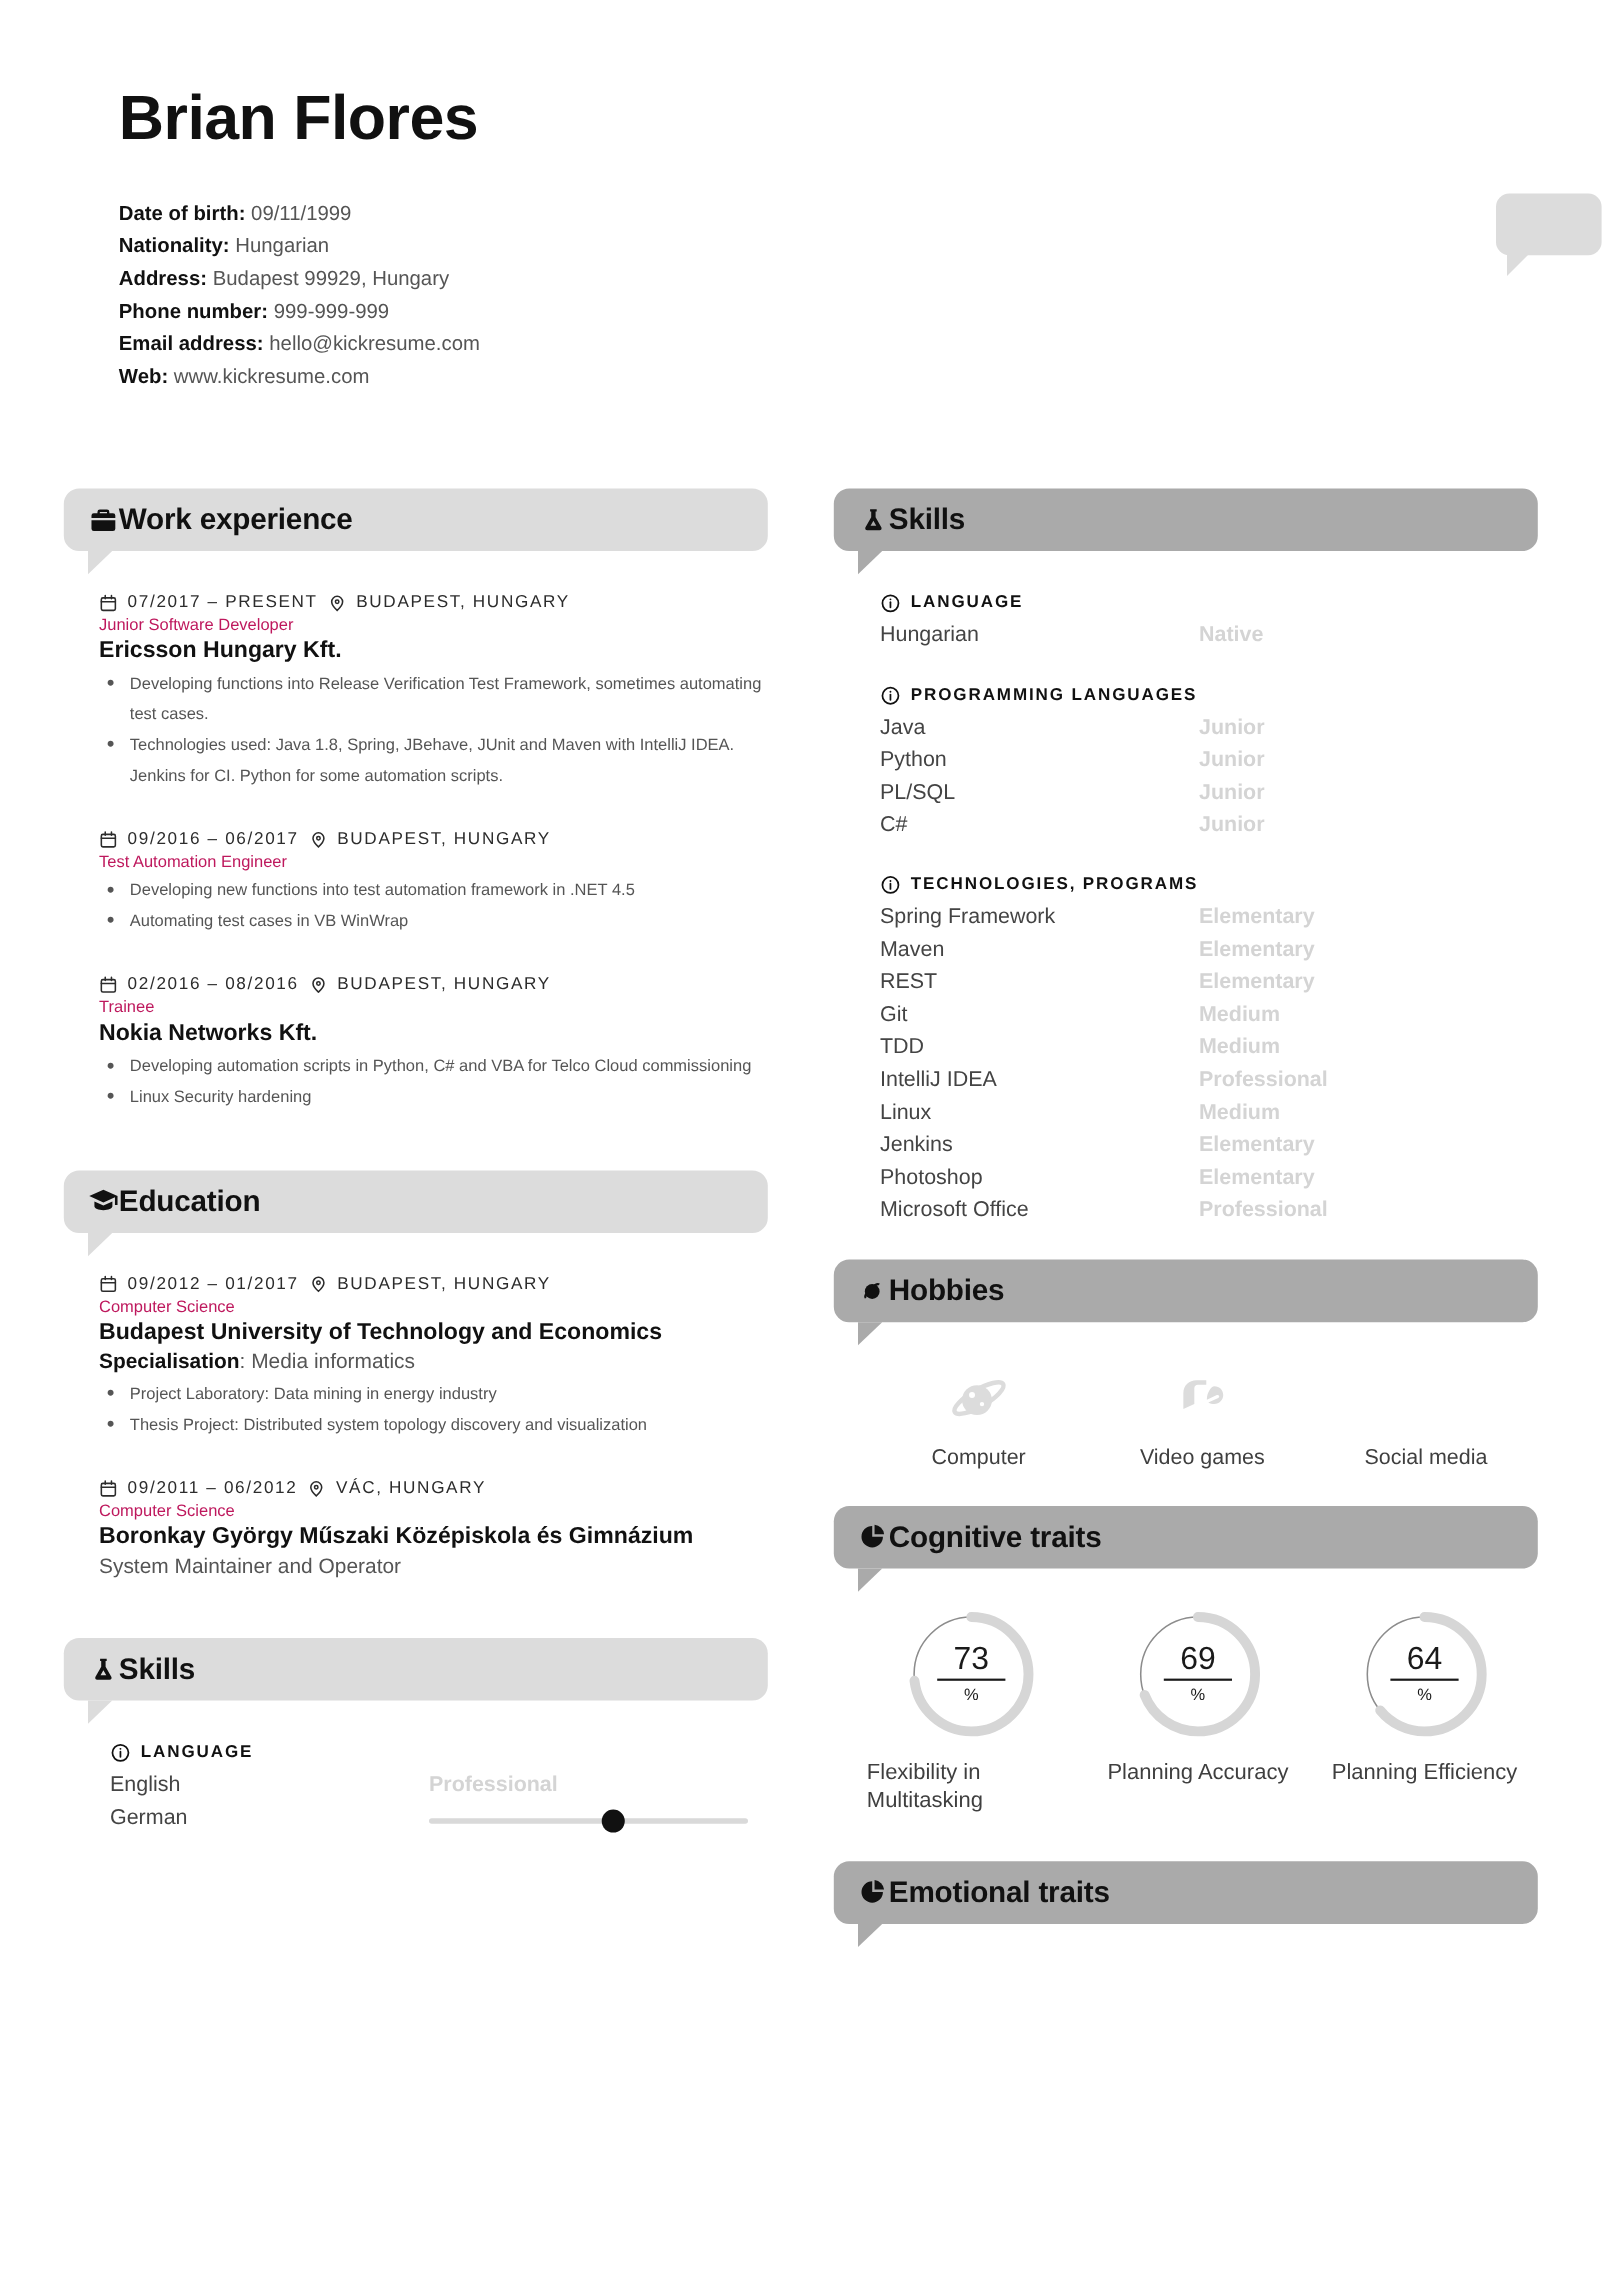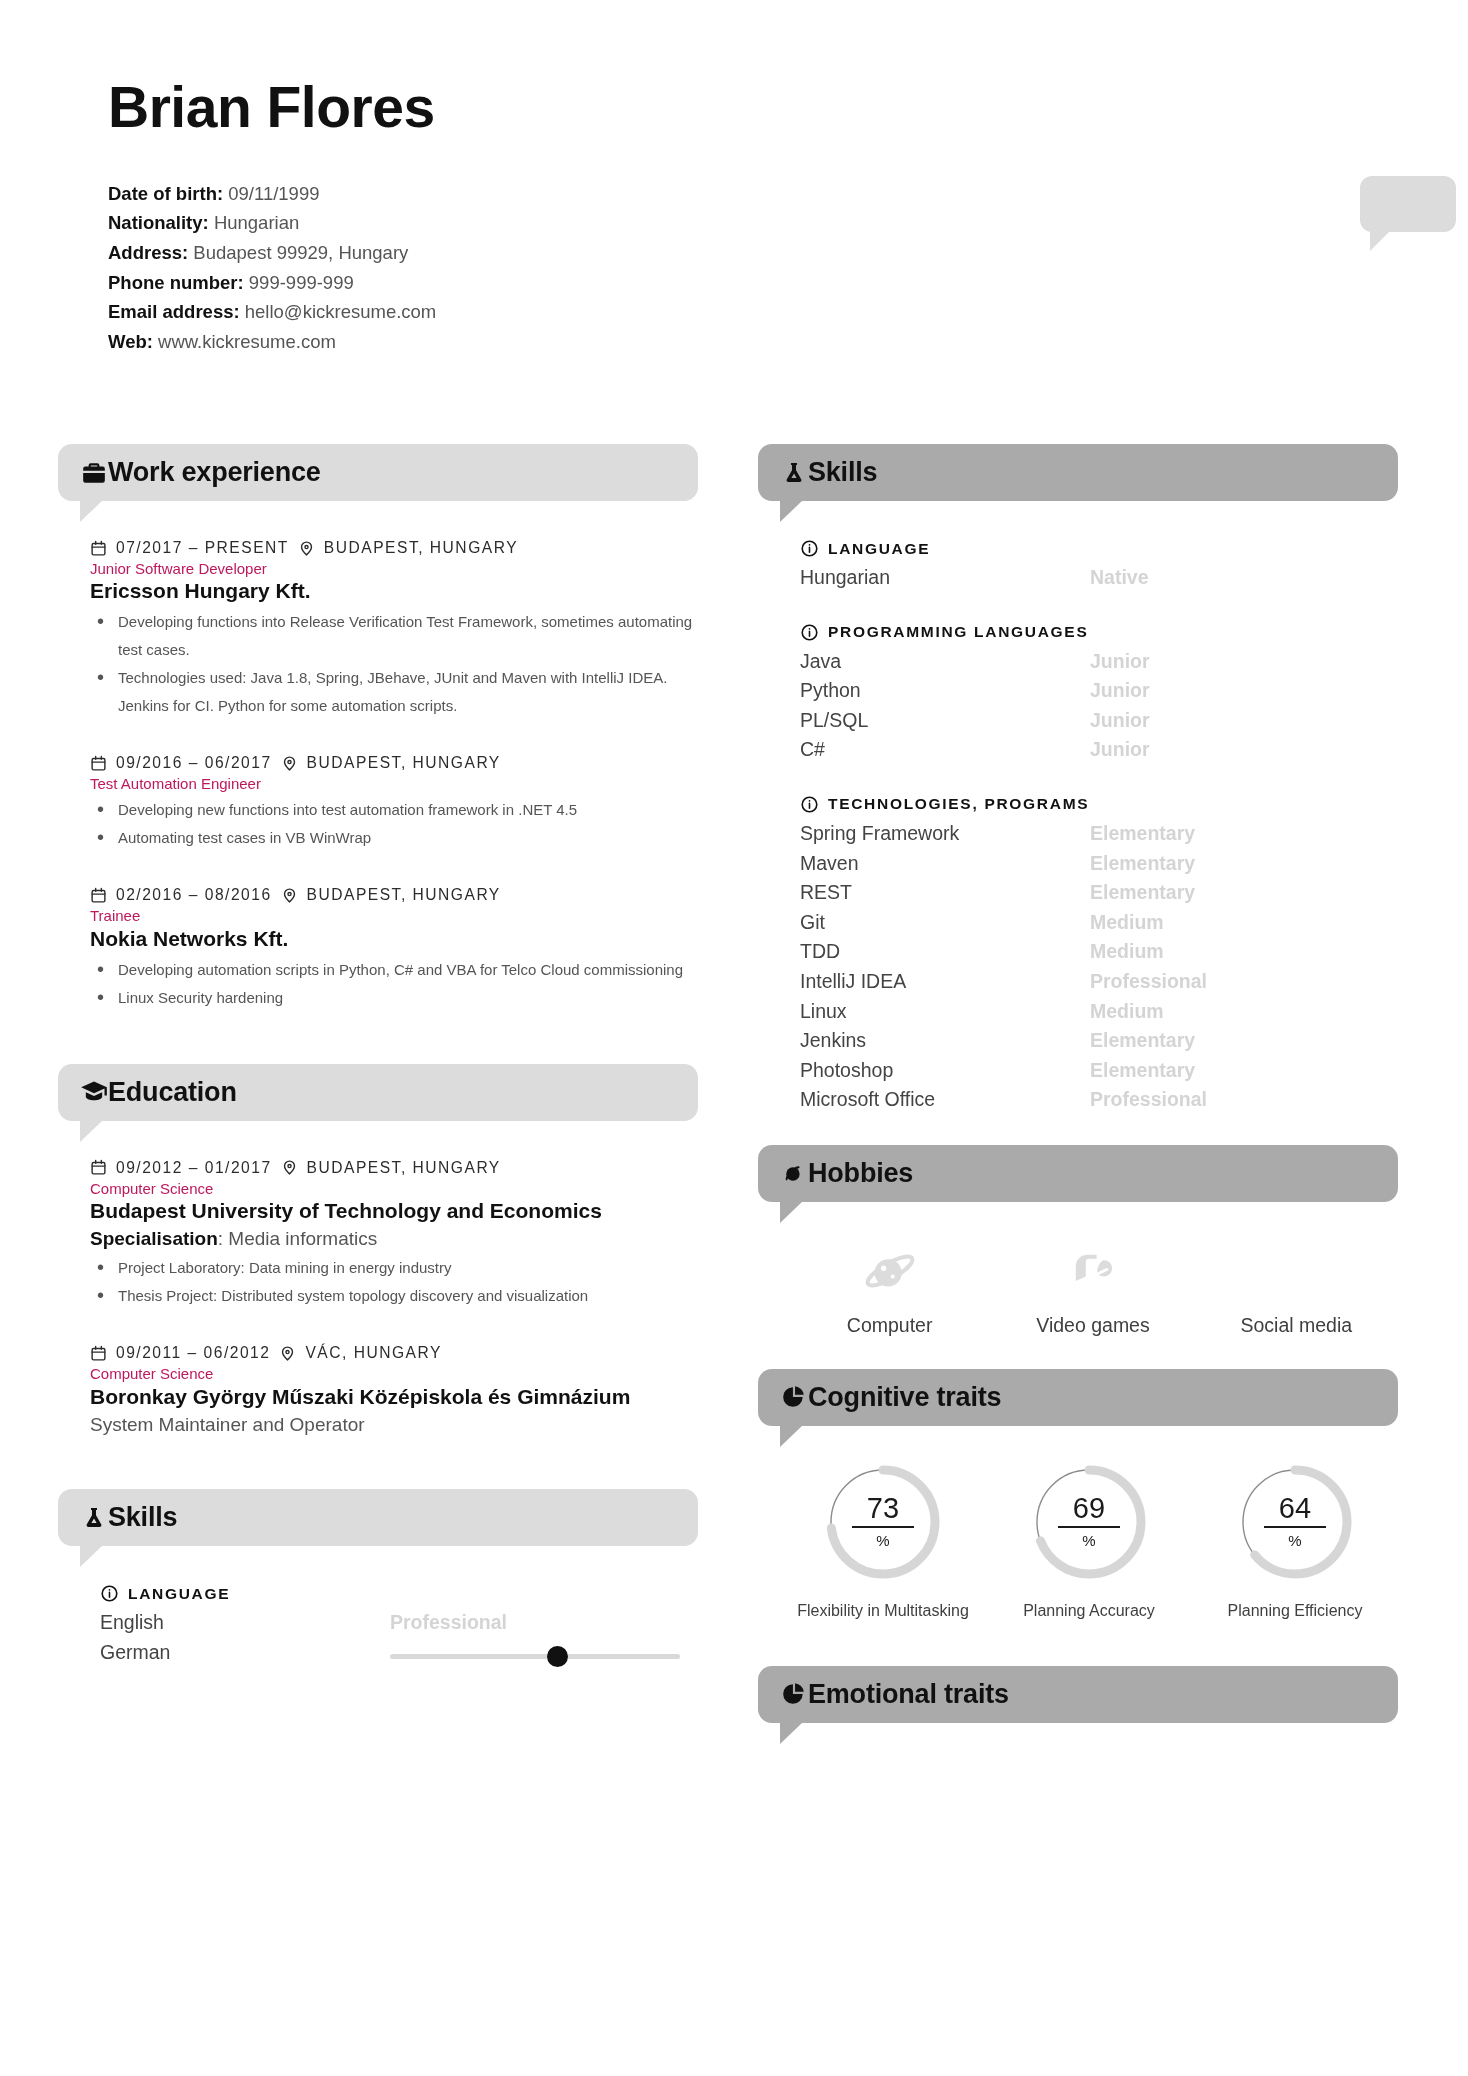--- a/index.html
+++ b/index.html
@@ -75,21 +75,21 @@
     position: relative; padding-left: 28px; font-size: 15px;
     line-height: 28px; color: #555555;
   }
   ul.bullets li::before {
     content: "\2022"; position: absolute; left: 7px; top: -1px;
     color: #555555; font-size: 20px;
   }
 
   
   .grp { padding-left: 42px; margin-bottom: 30px; }
-  .grp-head { display: flex; align-items: center; gap: 9px; margin-bottom: 5px; }
+  .grp-head { display: flex; gap: 9px; margin-bottom: 5px; }
   .grp-title {
     font-size: 15.5px; font-weight: bold; letter-spacing: 1.7px;
     color: #111111; text-transform: uppercase;
   }
   .skill-row {
     display: flex; align-items: baseline; font-size: 19.5px; line-height: 29.6px;
   }
   .skill-name { color: #444444; width: 290px; flex: 0 0 auto; }
   .skill-level { color: #d4d4d4; font-weight: bold; }
 
@@ -117,21 +117,21 @@
   .gauge-ring { position: relative; width: 116px; height: 116px; }
   .gauge-ring svg { display: block; }
   .gauge-inner {
     position: absolute; inset: 0; display: flex; flex-direction: column;
     align-items: center; justify-content: center;
   }
   .gauge-num { font-size: 29px; color: #1a1a1a; line-height: 1; padding-bottom: 3px; }
   .gauge-rule { width: 62px; height: 2px; background: #1a1a1a; }
   .gauge-pct { font-size: 15px; color: #1a1a1a; padding-top: 4px; }
   .gauge-lbl {
-    font-size: 16px; color: #3f3f3f; margin-top: 18px; text-align: left;
+    font-size: 20px; color: #3f3f3f; margin-top: 18px; text-align: left;
     line-height: 26px; max-width: 190px;
   }
 </style>
 </head>
 <body>
 
 <div class="page">
 
   <div class="header">
     <div class="name">Brian Flores</div>

